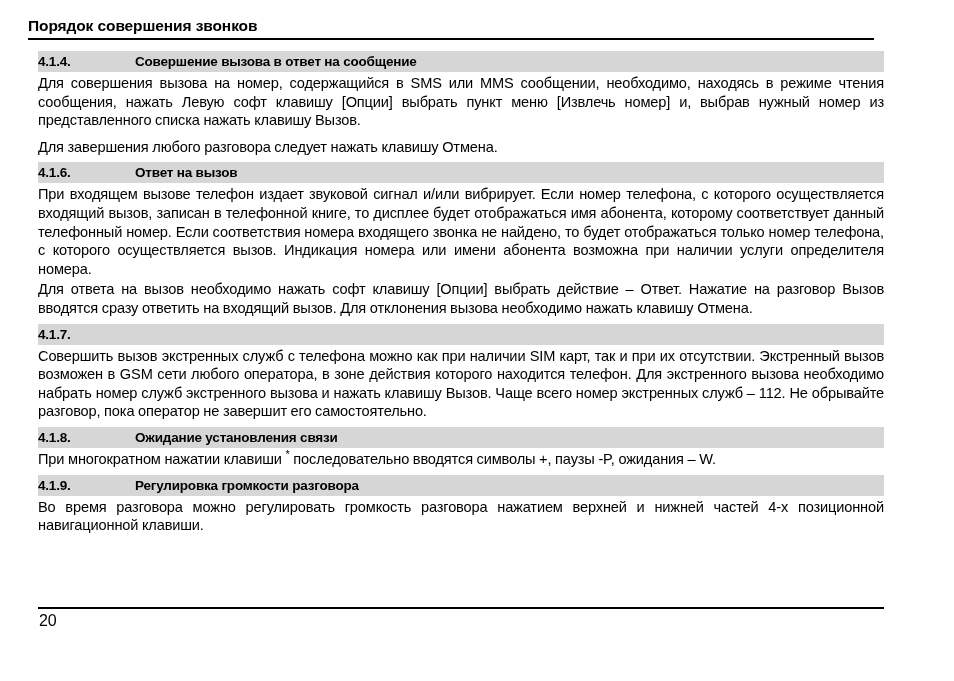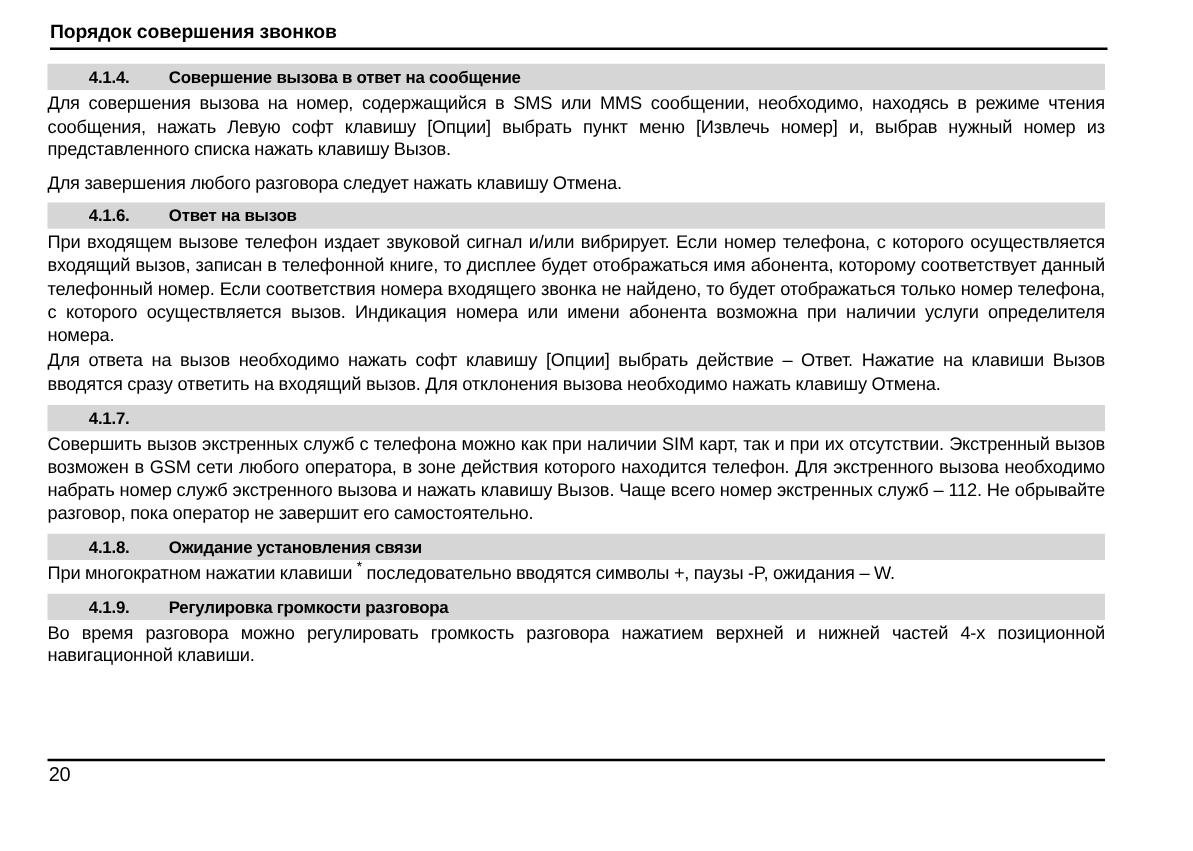--- a/index.html
+++ b/index.html
@@ -17,21 +17,21 @@
   .page {
     position: relative;
     width: 954px;
     height: 681px;
     box-sizing: border-box;
   }
 
   
   .header {
     position: absolute;
-    left: 40px;
+    left: 28px;
     top: 16px;
     width: 846px;
   }
   .header-title {
     font-size: 15.5px;
     font-weight: bold;
     line-height: 19px;
     letter-spacing: -0.1px;
     white-space: nowrap;
   }
@@ -54,21 +54,20 @@
     background: #d6d6d6;
     height: 21px;
     display: flex;
     align-items: center;
     margin: 0;
     padding: 0;
   }
   .sec-num {
     display: inline-block;
     width: 69px;
-    padding-left: 33px;
     box-sizing: border-box;
     font-size: 13.5px;
     font-weight: bold;
     line-height: 21px;
     letter-spacing: -0.2px;
   }
   .sec-title {
     font-size: 13.5px;
     font-weight: bold;
     line-height: 21px;
@@ -129,21 +128,21 @@
       </div>
       <p class="para"><span>Для совершения вызова на номер, содержащийся в SMS или MMS сообщении, необходимо, находясь в режиме чтения сообщения, нажать Левую софт клавишу [</span><b>Опции</b><span>] выбрать пункт меню [</span><b>Извлечь номер</b><span>] и, выбрав нужный номер из представленного списка нажать клавишу </span><b>Вызов</b><span>.</span></p>
       <div class="gap-sm"></div>
       <p class="para"><span>Для завершения любого разговора следует нажать клавишу </span><b>Отмена</b><span>.</span></p>
       <div class="gap-sm"></div>
       <div class="sec-head">
         <span class="sec-num">4.1.6.</span>
         <span class="sec-title">Ответ на вызов</span>
       </div>
       <p class="para"><span>При входящем вызове телефон издает звуковой сигнал и/или вибрирует. Если номер телефона, с которого осуществляется входящий вызов, записан в телефонной книге, то дисплее будет отображаться имя абонента, которому соответствует данный телефонный номер. Если соответствия номера входящего звонка не найдено, то будет отображаться только номер телефона, с которого осуществляется вызов. Индикация номера или имени абонента возможна при наличии услуги определителя номера.</span></p>
-      <p class="para"><span>Для ответа на вызов необходимо нажать софт клавишу [</span><b>Опции</b><span>]  выбрать действие – </span><b>Ответ</b><span>. Нажатие на клавиши </span><b>Вызов</b><span> вводятся сразу ответить на входящий вызов. Для отклонения вызова необходимо нажать клавишу </span><b>Отмена</b><span>.</span></p>
+      <p class="para"><span>Для ответа на вызов необходимо нажать софт клавишу [</span><b>Опции</b><span>]  выбрать действие – </span><b>Ответ</b><span>. Нажатие на разговор </span><b>Вызов</b><span> вводятся сразу ответить на входящий вызов. Для отклонения вызова необходимо нажать клавишу </span><b>Отмена</b><span>.</span></p>
       <div class="gap-sm"></div>
       <div class="sec-head">
         <span class="sec-num">4.1.7.</span>
       </div>
       <p class="para"><span>Совершить вызов экстренных служб с телефона можно как при наличии SIM карт, так и при их отсутствии. Экстренный вызов возможен в GSM сети любого оператора, в зоне действия которого находится телефон. Для экстренного вызова необходимо набрать номер служб экстренного вызова и нажать клавишу </span><b>Вызов</b><span>. Чаще всего номер экстренных служб – 112. Не обрывайте разговор, пока оператор не завершит его самостоятельно.</span></p>
       <div class="gap-sm"></div>
       <div class="sec-head">
         <span class="sec-num">4.1.8.</span>
         <span class="sec-title">Ожидание установления связи</span>
       </div>

